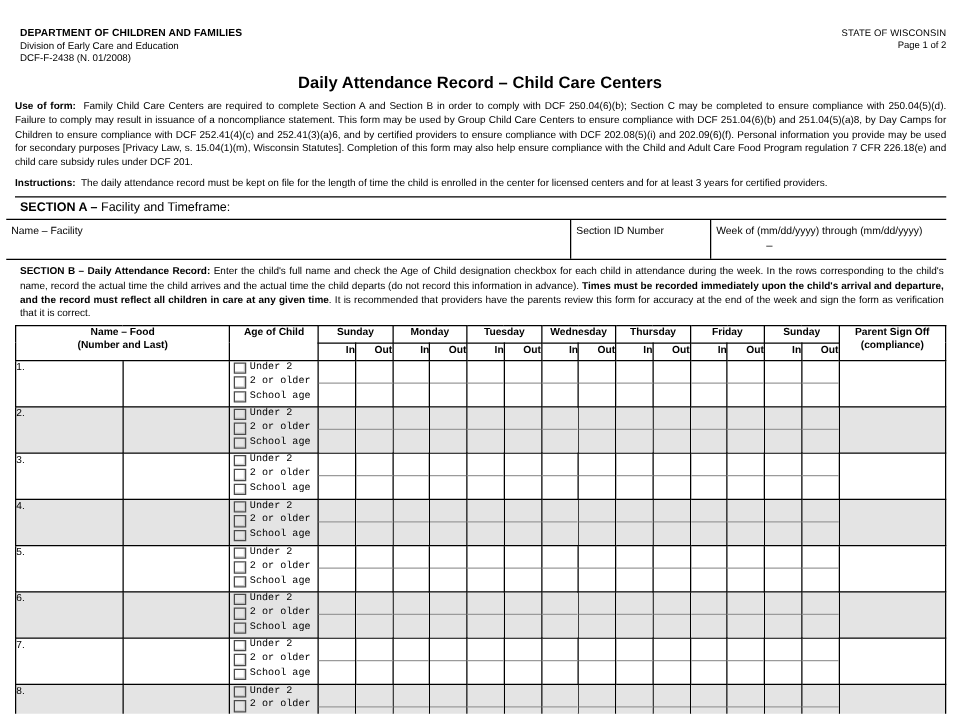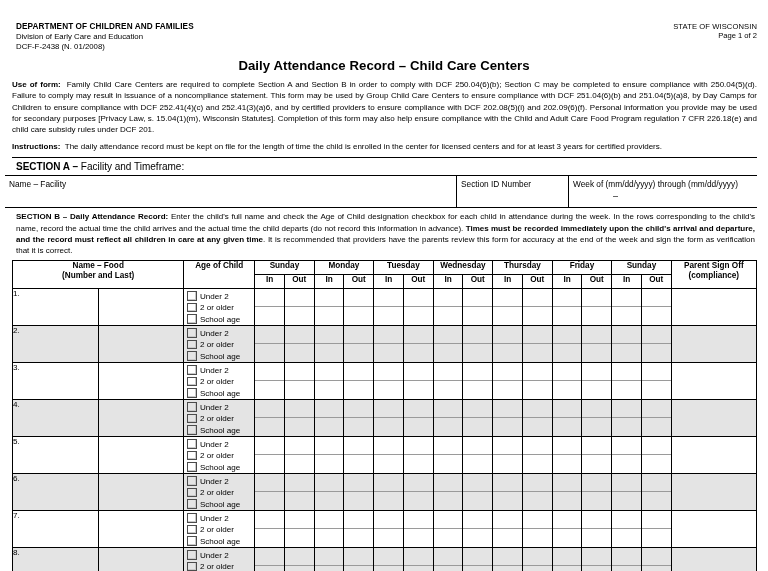--- a/index.html
+++ b/index.html
@@ -135,21 +135,21 @@
   th.h-day {
     font-weight: bold;
     text-align: center;
     height: 13px;
     font-size: 8.2px;
     border-bottom: 1px solid #000;
     margin-top: 40px;
   }
   th.io {
     font-weight: bold;
-    text-align: center;
+    text-align: right;
     height: 13px;
     font-size: 8.2px;
   }
 
   
   tr.rowline td { height: 36px; }
   td.c-num {
     width: 22px;
     font-size: 8.1px;
     padding: 1px 0 0 3px;
@@ -162,24 +162,25 @@
   .agebox {
     display: flex;
     flex-direction: column;
     justify-content: space-between;
     height: 100%;
     padding: 1px 0 1px 3px;
     box-sizing: border-box;
   }
   .agerow {
     display: flex;
-    align-items: flex-end;
+    align-items: flex-start;
     font-size: 8.1px;
     line-height: 1;
     height: 11px;
+    font-family: Liberation Mono, monospace;
   }
   .cbx {
     width: 7.5px;
     height: 7.5px;
     border: 1px solid #4b4b4b;
     background: #fff;
     margin-right: 3px;
     flex: 0 0 auto;
     box-shadow: inset -1px -1px 0 #c9c9c9;
   }

